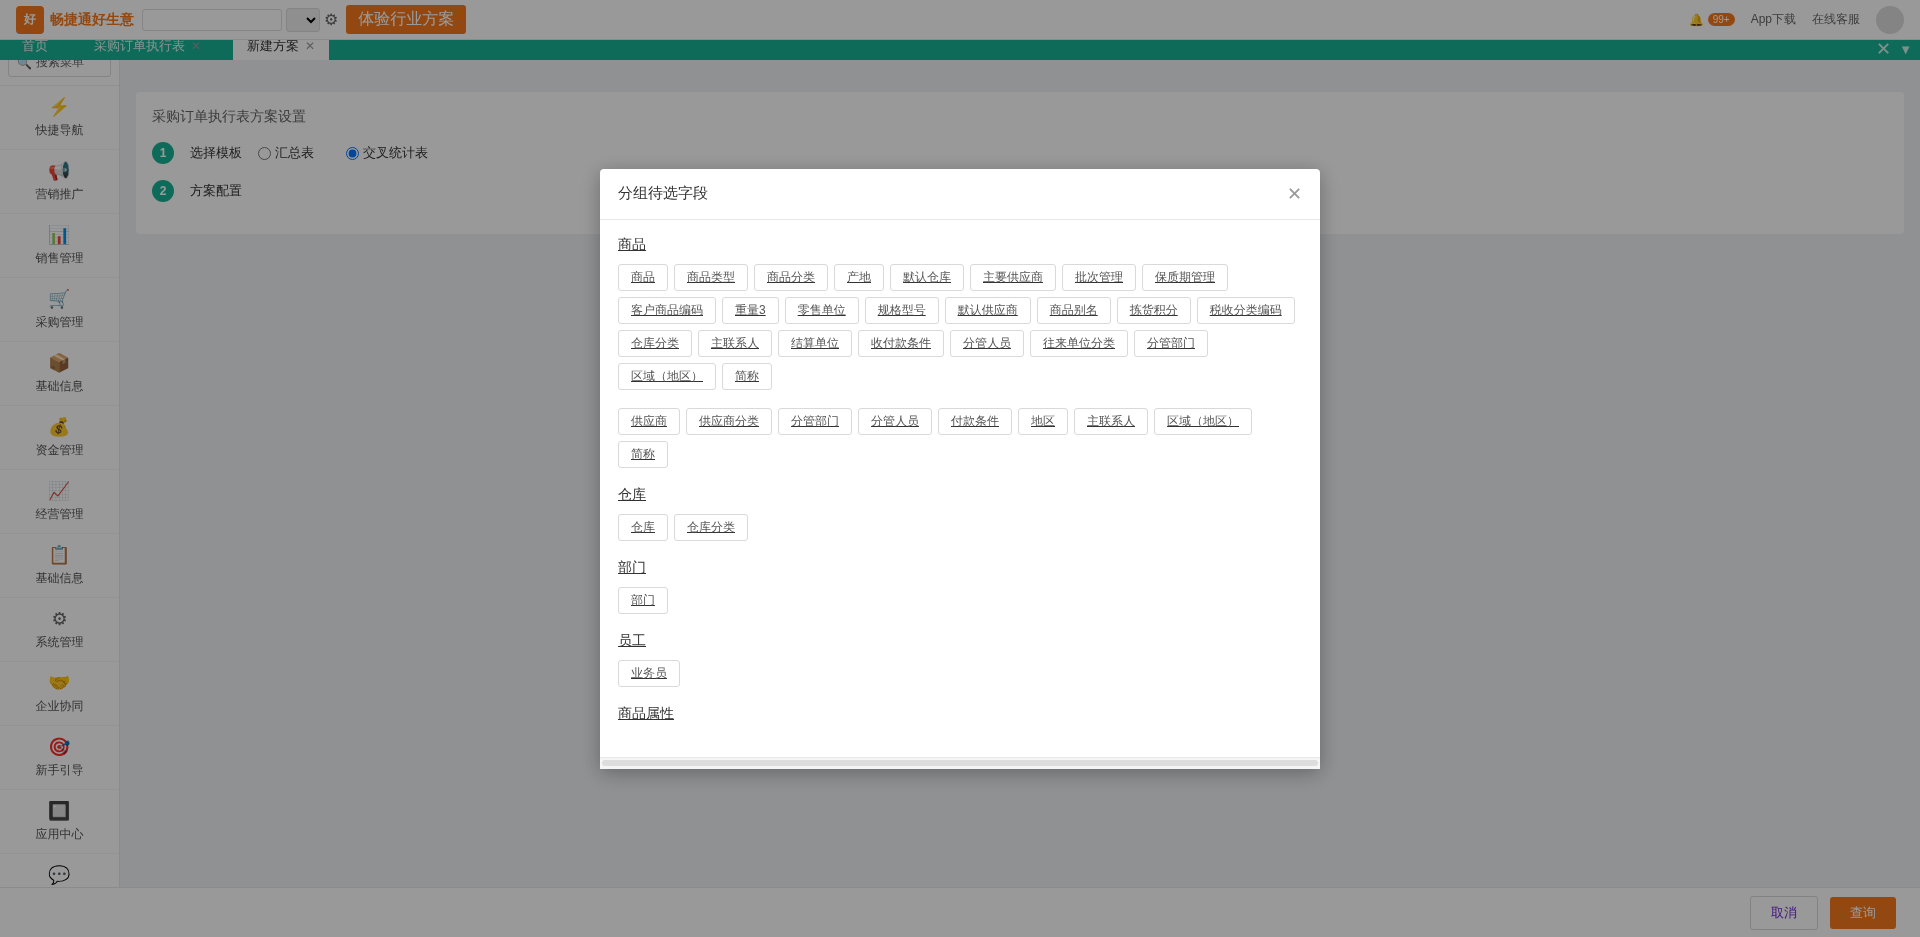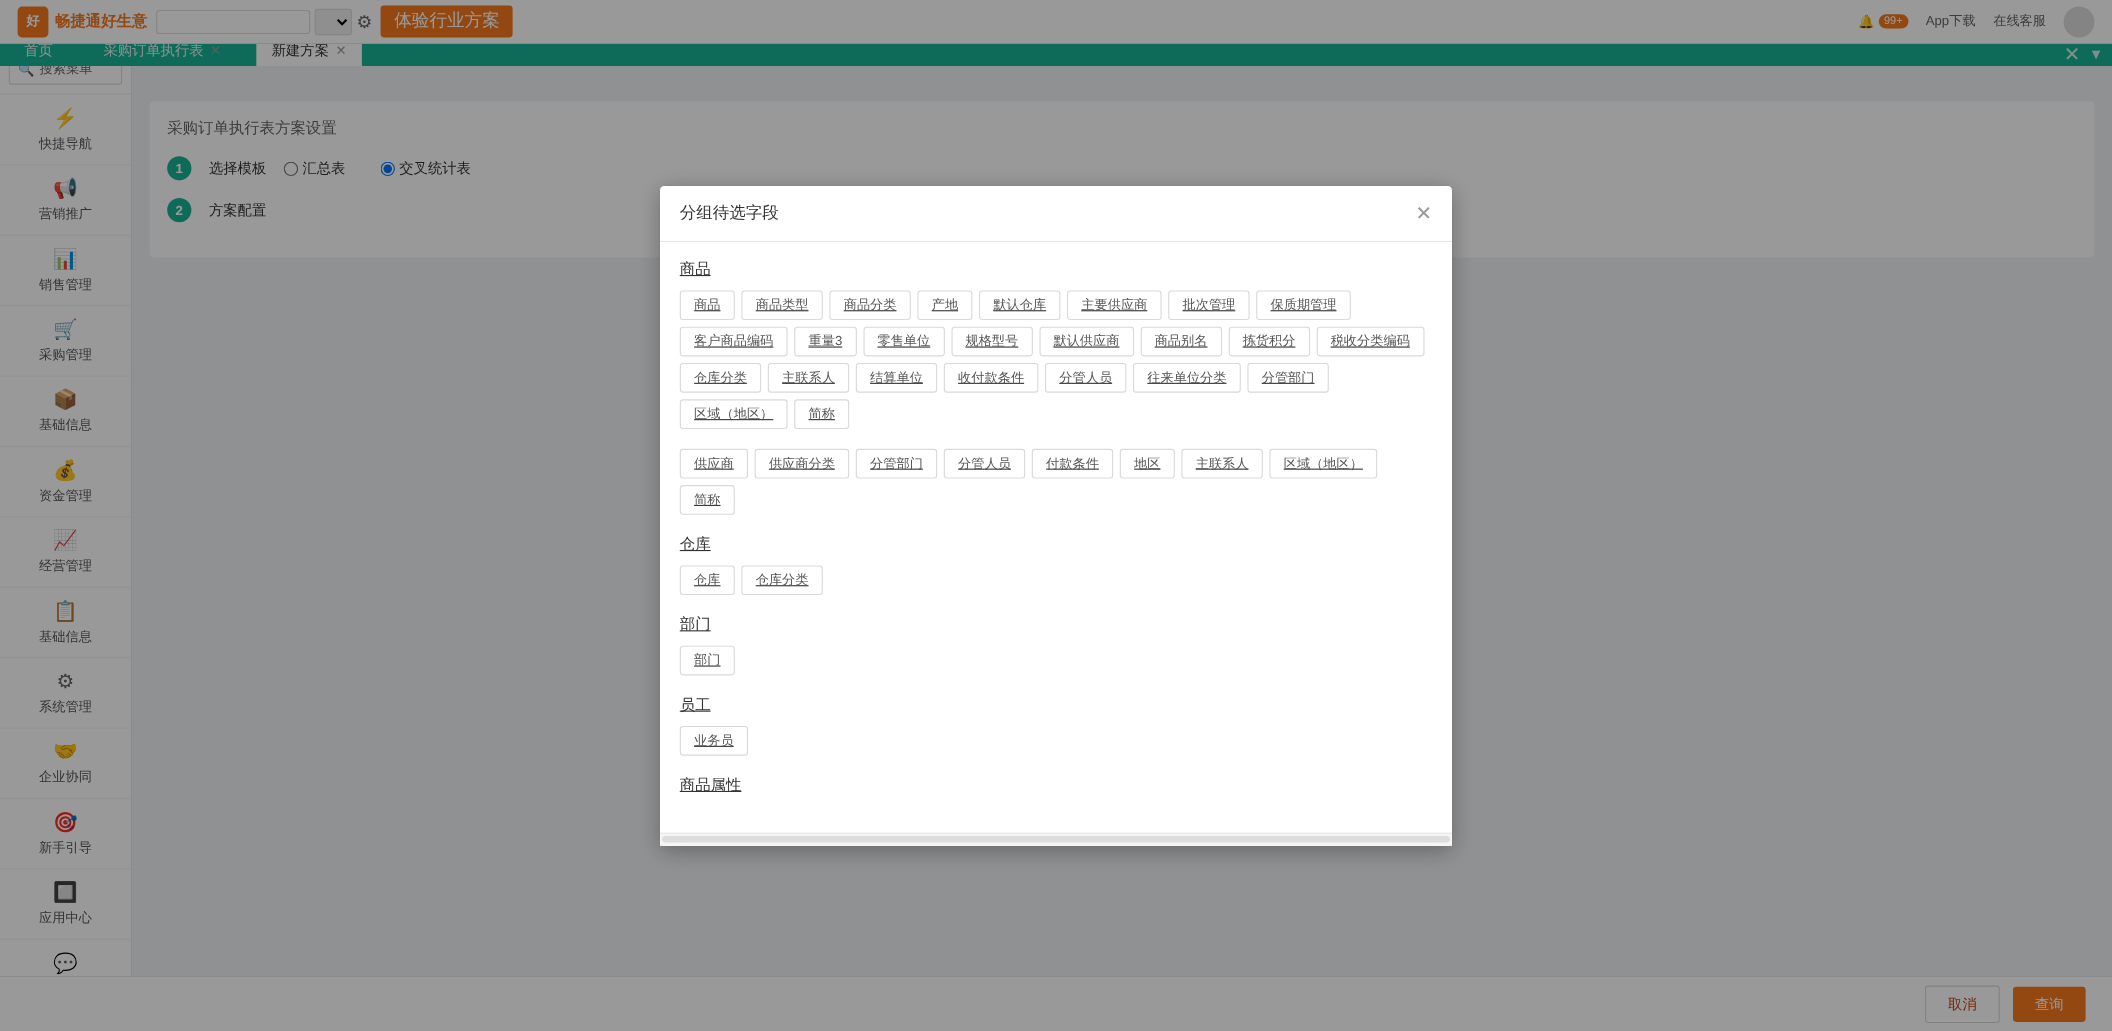--- a/index.html
+++ b/index.html
@@ -211,21 +211,21 @@
       background: #f5791e;
       color: #fff;
       border: none;
       border-radius: 3px;
       padding: 7px 20px;
       font-size: 13px;
       cursor: pointer;
     }
     .btn-default {
       background: #fff;
-      color: #c2410c;
+      color: #6d28d9;
       border: 1px solid #d9d9d9;
       border-radius: 3px;
       padding: 7px 20px;
       font-size: 13px;
       cursor: pointer;
     }
 
     
     .page-footer {
       position: fixed;

